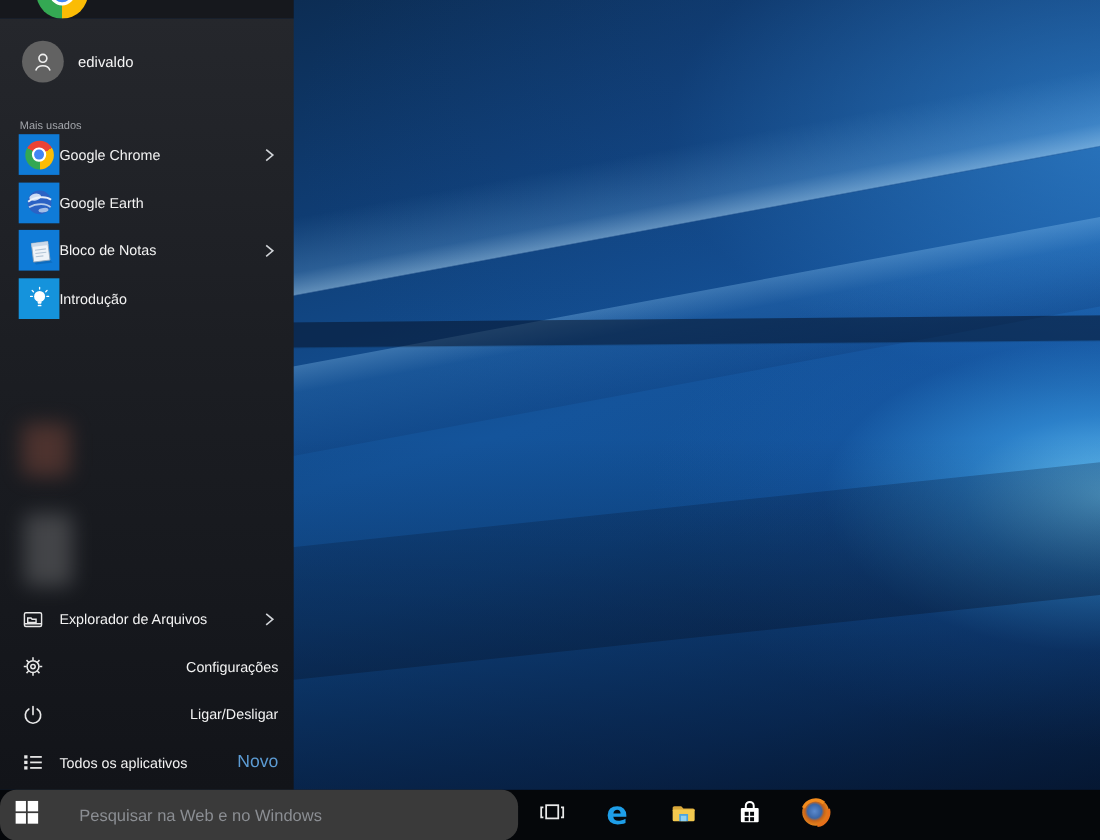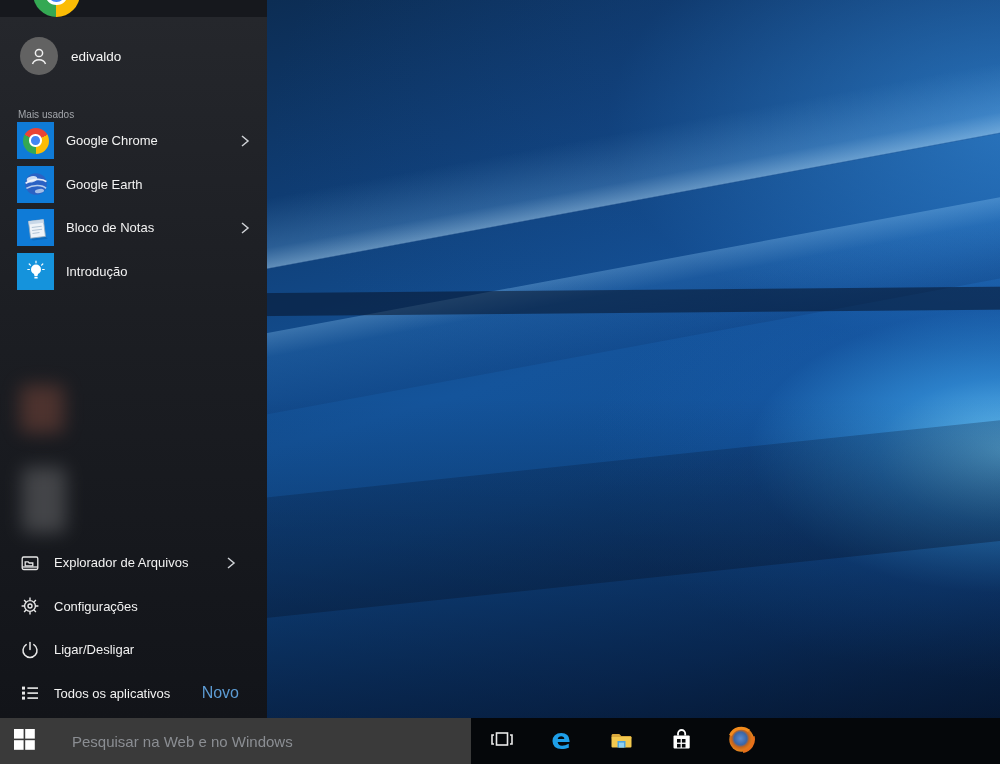--- a/index.html
+++ b/index.html
@@ -38,38 +38,38 @@
     background:linear-gradient(180deg, #25272c 0%, #1c1e23 42%, #121419 100%); }
   .user-row { position:absolute; top:20px; left:20px; display:flex; align-items:center; gap:13px; }
   .avatar { width:38px; height:38px; border-radius:50%; background:#626262; display:flex; align-items:center; justify-content:center; }
   .user-name { color:#f5f5f5; font-size:13.5px; }
   .section-label { position:absolute; top:92px; left:18px; color:#a3a6ab; font-size:10px; }
 
   .apps { position:absolute; top:105px; left:17px; right:0; }
   .app-row { display:flex; align-items:center; height:37px; margin-bottom:6.5px; cursor:default; }
   .tile { width:37px; height:37px; background:#0f7bd7; display:flex; align-items:center; justify-content:center; flex:none; }
   .tile.light { background:#1593dc; }
-  .app-label { color:#f2f2f2; font-size:13px; margin-left:12px; }
+  .app-label { color:#f2f2f2; font-size:13px; margin-left:0; }
   .chevron { margin-left:auto; margin-right:17px; display:flex; }
   .tile .chrome-logo { width:26px; height:26px; }
   .tile .chrome-inner { border-width:2px; }
 
   .blur-blob { position:absolute; filter:blur(9px); border-radius:6px; }
   .blob-red { left:20px; top:368px; width:44px; height:48px; background:#5e3a33; opacity:.75; }
   .blob-gray { left:22px; top:450px; width:44px; height:66px; background:#56575a; opacity:.7; }
 
   .menu-footer { position:absolute; left:0; right:0; bottom:3px; }
-  .footer-row { display:flex; align-items:center; height:43.5px; padding:0 28px 0 20px; cursor:default; }
+  .footer-row { display:flex; align-items:center; height:43.5px; padding:0 14px 0 20px; cursor:default;justify-content:space-between; }
   .footer-icon { width:20px; display:flex; justify-content:center; flex:none; }
   .footer-label { color:#f2f2f2; font-size:13px; margin-left:14px; }
   .badge-new { margin-left:auto; color:#5c9bd3; font-size:16px; }
 
   
   .taskbar { position:absolute; left:0; bottom:0; width:1000px; height:46px; background:#05070a; }
-  .taskbar-left { position:absolute; left:0; top:0; width:471px; height:46px; background:#3a3a3a; display:flex; align-items:center; }
+  .taskbar-left { position:absolute; left:0; top:0; width:471px; height:46px; background:#3a3a3a; display:flex; align-items:center;border-radius:15px; }
   .start-button { width:48px; height:46px; display:flex; align-items:center; justify-content:center; cursor:pointer; }
   .search-input { flex:1; margin-left:24px; background:transparent; border:none; outline:none;
     color:#b9bcc0; font-size:15px; font-family:"Liberation Sans", sans-serif; }
   .search-input::placeholder { color:#8b8e93; opacity:1; }
   .task-icons { position:absolute; left:471px; top:0; height:46px; display:flex; align-items:center; }
   .tb-btn { width:60px; height:46px; display:flex; align-items:center; justify-content:center; cursor:pointer; }
 </style>
 </head>
 <body>
 

